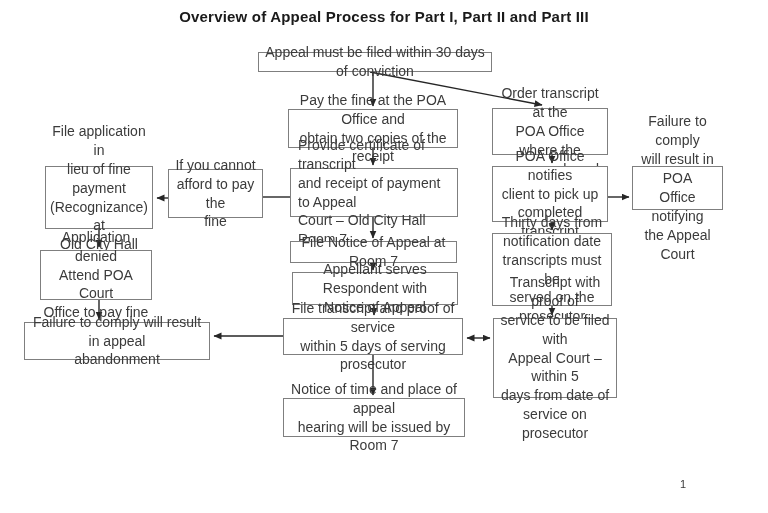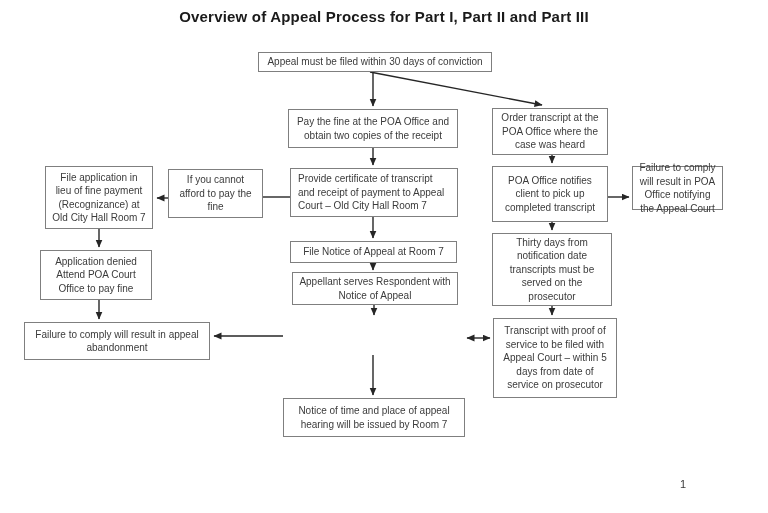--- a/index.html
+++ b/index.html
@@ -23,21 +23,21 @@
     position:absolute;left:0;top:8px;width:768px;
     text-align:center;font-size:15px;font-weight:bold;
     color:var(--title-text);margin:0;letter-spacing:.2px;
   }
   .fbox{
     position:absolute;
     box-sizing:border-box;
     background:var(--box-fill);
     border:1px solid var(--box-border);
     color:var(--text);
-    font-size:10px;line-height:1.35;
+    font-size:14px;line-height:1.35;
     display:flex;align-items:center;justify-content:center;
     text-align:center;
     white-space:pre-line;
     padding:1px 2px;
   }
   .fbox.align-left{
     text-align:left;justify-content:flex-start;padding-left:7px;
   }
   svg.arrows{position:absolute;left:0;top:0;pointer-events:none;}
   .page-num{
@@ -87,20 +87,22 @@
 
   <div class="fbox align-left" style="left:290px;top:168px;width:168px;height:49px;">Provide certificate of transcript
 and receipt of payment to Appeal
 Court – Old City Hall Room 7</div>
 
   <div class="fbox" style="left:290px;top:241px;width:167px;height:22px;">File Notice of Appeal at Room 7</div>
 
   <div class="fbox" style="left:292px;top:272px;width:166px;height:33px;">Appellant serves Respondent with
 Notice of Appeal</div>
 
+  <div class="fbox" style="left:283px;top:318px;width:180px;height:37px;">File transcript and proof of service
+within 5 days of serving prosecutor</div>
 
   <div class="fbox" style="left:283px;top:398px;width:182px;height:39px;">Notice of time and place of appeal
 hearing will be issued by Room 7</div>
 
   <div class="fbox" style="left:168px;top:169px;width:95px;height:49px;">If you cannot
 afford to pay the
 fine</div>
 
   <div class="fbox" style="left:45px;top:166px;width:108px;height:63px;">File application in
 lieu of fine payment

